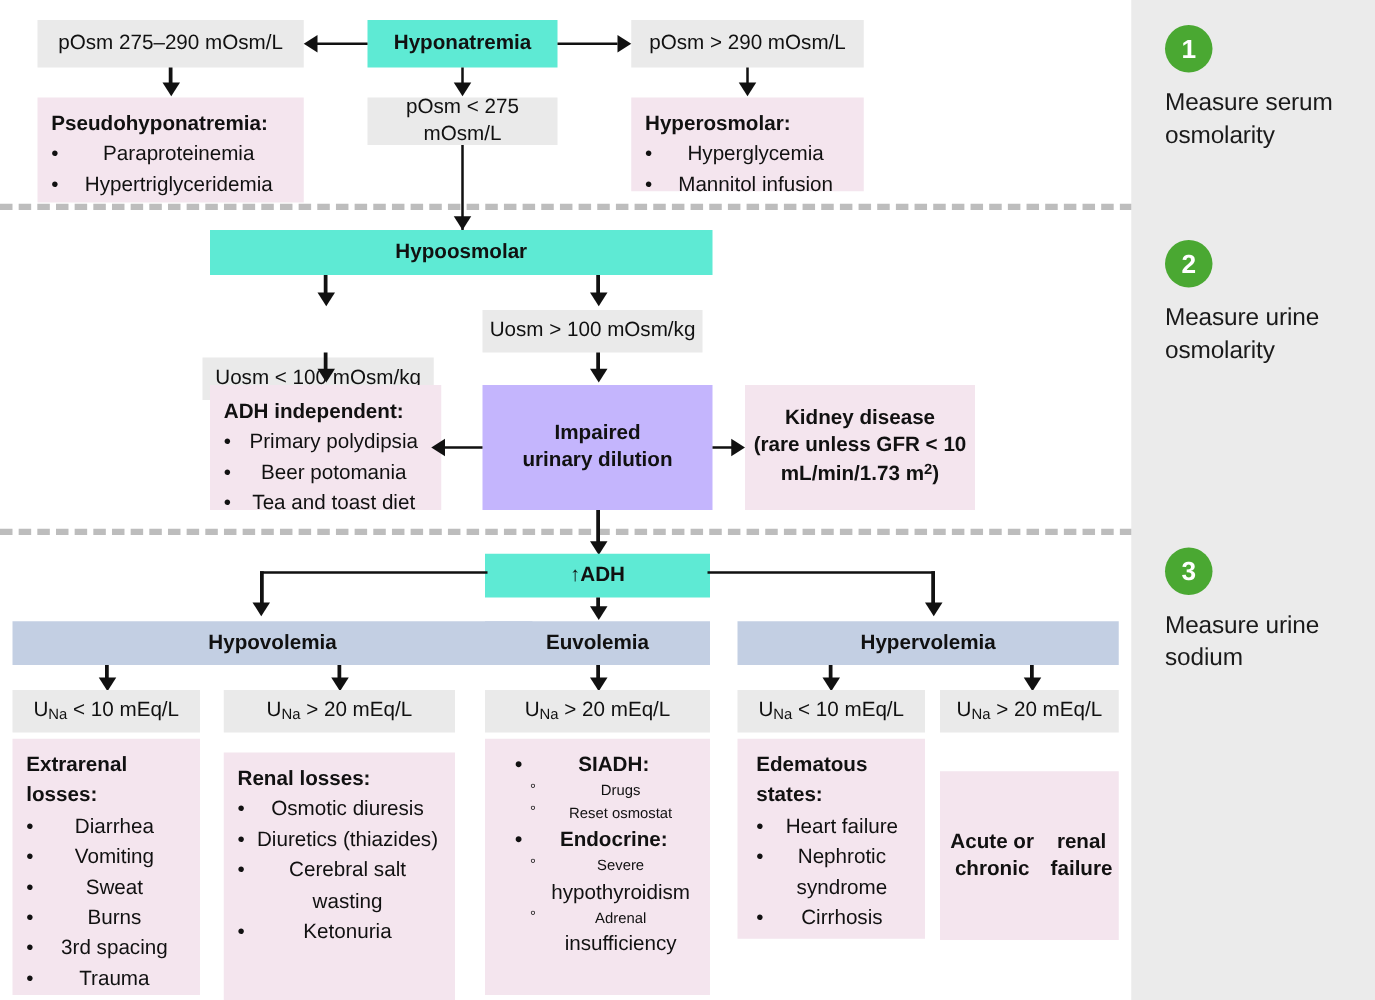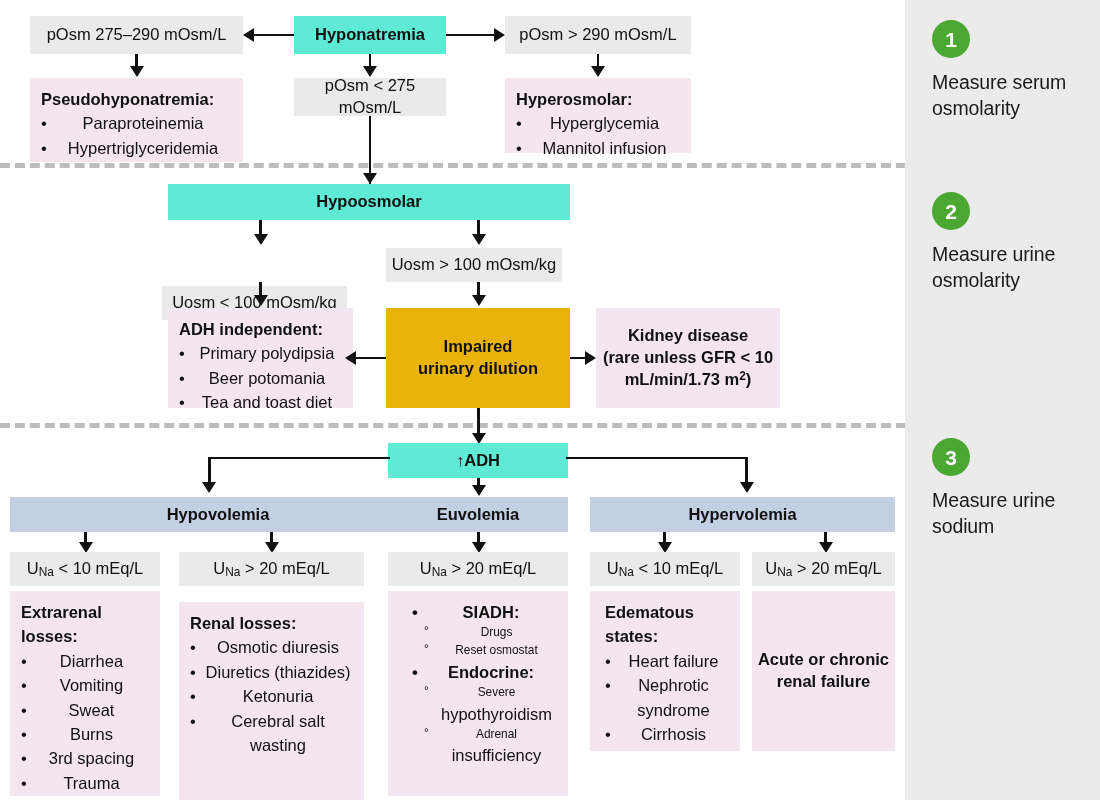--- a/index.html
+++ b/index.html
@@ -47,21 +47,21 @@
     justify-content:center;
     text-align:center;
     font-size:16.5px;
     line-height:1.33;
     color:#111111;
   }
   .box.gray{background:#eaeaea;}
   .box.green{background:#5eead4;font-weight:bold;}
   .box.blue{background:#c3cfe3;font-weight:bold;}
   .box.pink{background:#f4e5ee;}
-  .box.salmon{background:#eab308;font-weight:bold;}
+  .box.salmon{background:#c4b5fd;font-weight:bold;}
 
   .listbox{
     position:absolute;box-sizing:border-box;
     background:#f4e5ee;
     padding:9px 10px 9px 11px;
     font-size:16.5px;line-height:1.48;
     color:#111111;
     text-align:left;
   }
   .listbox .hd{font-weight:bold;display:block;}
@@ -270,22 +270,22 @@
       <li>Trauma</li>
       <li>Pancreatitis</li>
     </ul>
   </div>
 
   <div class="listbox" style="left:179px;top:591px;width:185px;height:205px;margin-top:11px;">
     <span class="hd">Renal losses:</span>
     <ul>
       <li>Osmotic diuresis</li>
       <li>Diuretics (thiazides)</li>
+      <li>Cerebral salt wasting</li>
       <li>Ketonuria</li>
-      <li>Cerebral salt wasting</li>
     </ul>
   </div>
 
   <div class="listbox" style="left:388px;top:591px;width:180px;height:205px;padding-left:24px;">
     <ul>
       <li class="b">SIADH:</li>
       <li class="sub">Drugs</li>
       <li class="sub">Reset osmostat</li>
       <li class="b">Endocrine:</li>
       <li class="sub">Severe</li>
@@ -298,18 +298,18 @@
   <div class="listbox" style="left:590px;top:591px;width:150px;height:160px;padding-left:15px;">
     <span class="hd">Edematous states:</span>
     <ul>
       <li>Heart failure</li>
       <li>Nephrotic</li>
       <li class="nobull" style="padding-left:12px;">syndrome</li>
       <li>Cirrhosis</li>
     </ul>
   </div>
 
-  <div class="box pink" style="left:752px;top:591px;width:143px;height:160px;flex-direction:column;font-weight:bold;">
+  <div class="box pink" style="left:752px;top:617px;width:143px;height:135px;font-weight:bold;">
     <span>Acute or chronic</span>
     <span>renal failure</span>
   </div>
 
 </div>
 
 </body></html>

